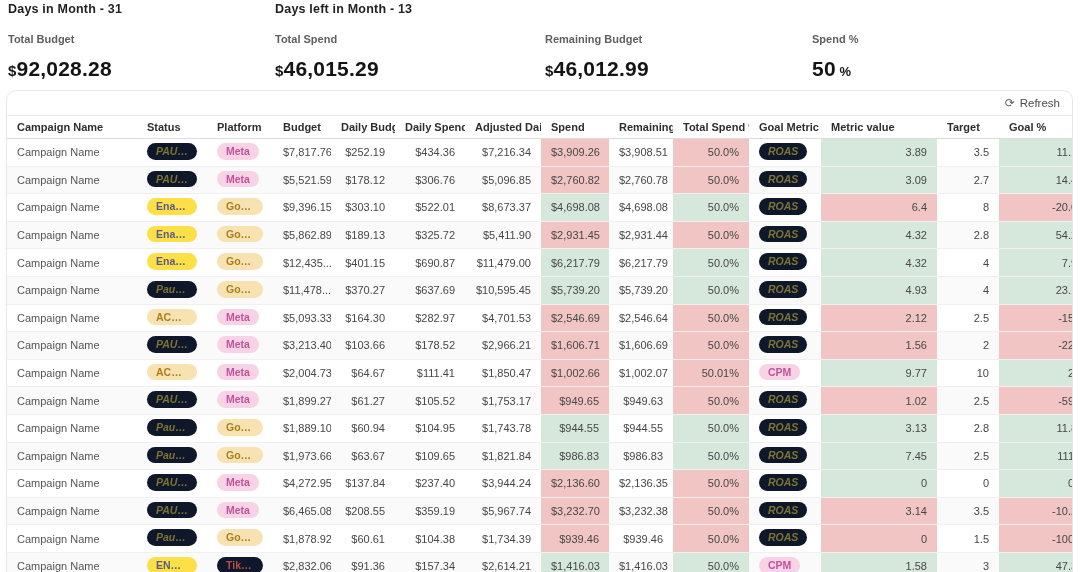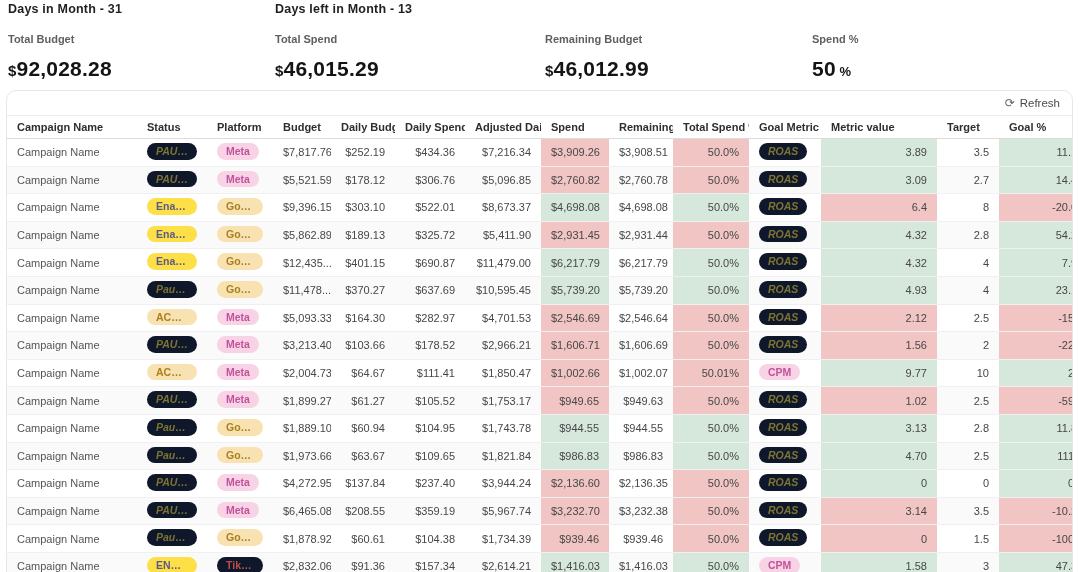--- a/index.html
+++ b/index.html
@@ -326,21 +326,21 @@
           <td class=""><span class="badge b-khaki">Paused</span></td>
           <td class=""><span class="badge b-amber">Google</span></td>
           <td class="num">$1,973.66</td>
           <td class="num">$63.67</td>
           <td class="num">$109.65</td>
           <td class="num">$1,821.84</td>
           <td class="num tint-green">$986.83</td>
           <td class="num">$986.83</td>
           <td class="num tint-green">50.0%</td>
           <td class=""><span class="badge b-khaki">ROAS</span></td>
-          <td class="num tint-green">4.70</td>
+          <td class="num tint-green">7.45</td>
           <td class="num">2.5</td>
           <td class="num tint-green">111.3%</td>
         </tr>
         <tr>
           <td class="c-name">Campaign Name</td>
           <td class=""><span class="badge b-khaki">PAUSED</span></td>
           <td class=""><span class="badge b-pink">Meta</span></td>
           <td class="num">$4,272.95</td>
           <td class="num">$137.84</td>
           <td class="num">$237.40</td>

